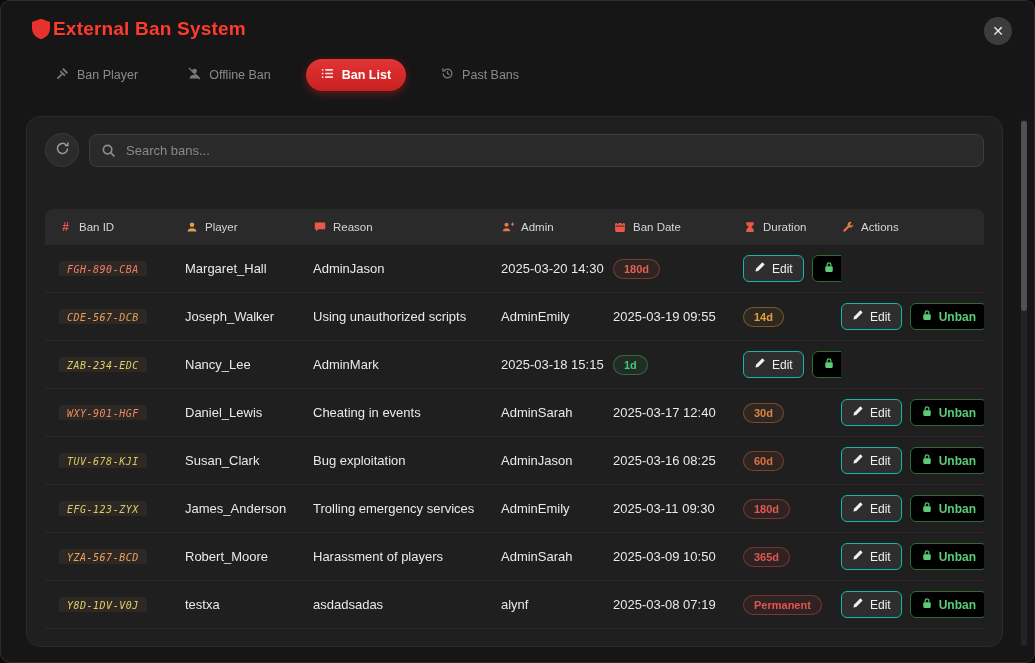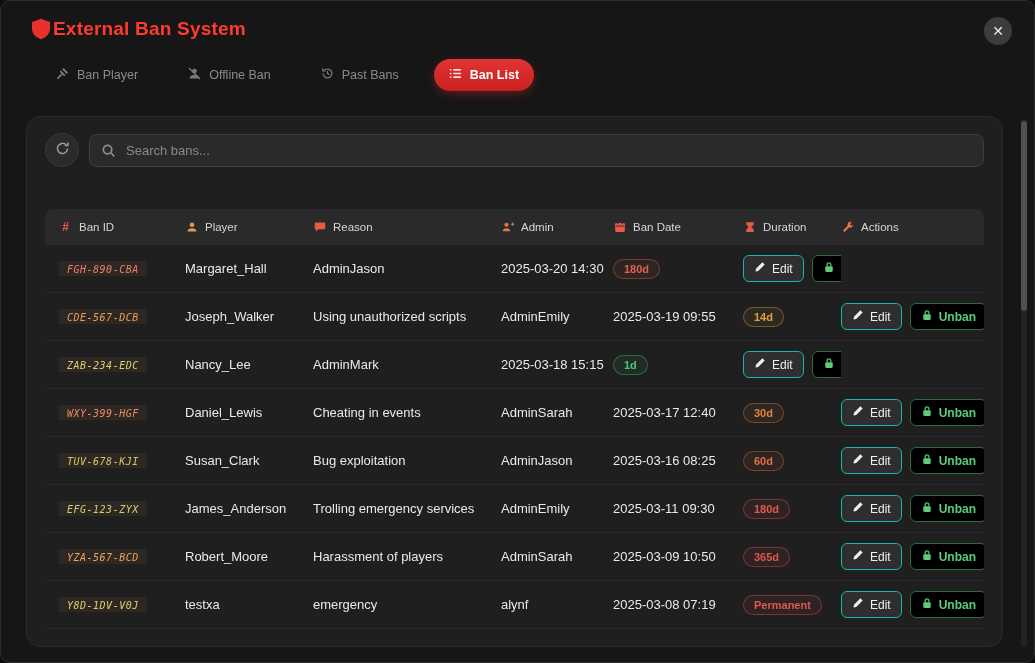--- a/index.html
+++ b/index.html
@@ -124,43 +124,43 @@
     <button class="tab">
       <span>
         <svg viewBox="0 0 16 16" width="13" height="13" fill="currentColor">
             <circle cx="8" cy="5" r="3"></circle>
             <path d="M2 14c0-3 2.7-4.5 6-4.5s6 1.5 6 4.5z"></path>
             <path d="M1.2 1.2 14.8 14.8" stroke="currentColor" stroke-width="1.5"></path>
           </svg>
       </span>
       <span>Offline Ban</span>
     </button>
-    <button class="tab">
-      <span>
-        <svg viewBox="0 0 16 16" width="13" height="13" fill="none" stroke="currentColor" stroke-width="1.5">
-            <path d="M2.6 8a5.4 5.4 0 1 0 1.5-3.8"></path>
-            <path d="M2.3 1.6v3.2h3.2"></path>
-            <path d="M8 4.8V8l2.3 1.4"></path>
-          </svg>
-      </span>
-      <span>Past Bans</span>
-    </button>
     <button class="tab active">
       <span>
         <svg viewBox="0 0 16 16" width="13" height="13" fill="currentColor">
             <rect x="1" y="2.5" width="2" height="2" rx=".5"></rect>
             <rect x="5" y="2.5" width="10" height="2" rx="1"></rect>
             <rect x="1" y="7" width="2" height="2" rx=".5"></rect>
             <rect x="5" y="7" width="10" height="2" rx="1"></rect>
             <rect x="1" y="11.5" width="2" height="2" rx=".5"></rect>
             <rect x="5" y="11.5" width="10" height="2" rx="1"></rect>
           </svg>
       </span>
       <span>Ban List</span>
     </button>
+    <button class="tab">
+      <span>
+        <svg viewBox="0 0 16 16" width="13" height="13" fill="none" stroke="currentColor" stroke-width="1.5">
+            <path d="M2.6 8a5.4 5.4 0 1 0 1.5-3.8"></path>
+            <path d="M2.3 1.6v3.2h3.2"></path>
+            <path d="M8 4.8V8l2.3 1.4"></path>
+          </svg>
+      </span>
+      <span>Past Bans</span>
+    </button>
   </div>
 
   <div class="panel">
     <div class="toolbar">
       <button class="refresh-btn">
         <span>
           <svg viewBox="0 0 16 16" width="15" height="15" fill="none" stroke="currentColor" stroke-width="1.6">
               <path d="M13.4 8A5.4 5.4 0 1 1 11.9 4.2"></path>
               <path d="M13.7 1.6v3.2h-3.2"></path>
             </svg>
@@ -329,21 +329,21 @@
                     <path d="M5.5 7V5a2.5 2.5 0 0 1 5 0v2" fill="none" stroke="currentColor" stroke-width="1.6"></path>
                   </svg>
         </span>
         <span>Unban</span>
       </button>
     </div>
   </div>
 
   <div class="grid-row trow">
     <div class="cell">
-      <span class="ban-id" style="color: rgb(234, 138, 94);">WXY-399-HGF</span>
+      <span class="ban-id" style="color: rgb(234, 138, 94);">WXY-901-HGF</span>
     </div>
     <div class="cell">Daniel_Lewis</div>
     <div class="cell">Cheating in events</div>
     <div class="cell">AdminSarah</div>
     <div class="cell">2025-03-17 12:40</div>
     <div class="cell">
       <span class="duration" style="color: rgb(224, 132, 67); border-color: rgba(224, 132, 67, 0.4); background: rgba(224, 132, 67, 0.08);">30d</span>
     </div>
     <div class="cell actions-cell">
       <button class="btn btn-edit">
@@ -460,21 +460,21 @@
         <span>Unban</span>
       </button>
     </div>
   </div>
 
   <div class="grid-row trow">
     <div class="cell">
       <span class="ban-id" style="color: rgb(226, 207, 104);">Y8D-1DV-V0J</span>
     </div>
     <div class="cell">testxa</div>
-    <div class="cell">emergency</div>
+    <div class="cell">asdadsadas</div>
     <div class="cell">alynf</div>
     <div class="cell">2025-03-08 07:19</div>
     <div class="cell">
       <span class="duration" style="color: rgb(226, 86, 77); border-color: rgba(226, 86, 77, 0.4); background: rgba(226, 86, 77, 0.08);">Permanent</span>
     </div>
     <div class="cell actions-cell">
       <button class="btn btn-edit">
         <span>
           <svg viewBox="0 0 16 16" width="12" height="12" fill="currentColor">
                     <path d="M11.2 1.8 14.2 4.8 5.6 13.4 2 14l.6-3.6z"></path>

